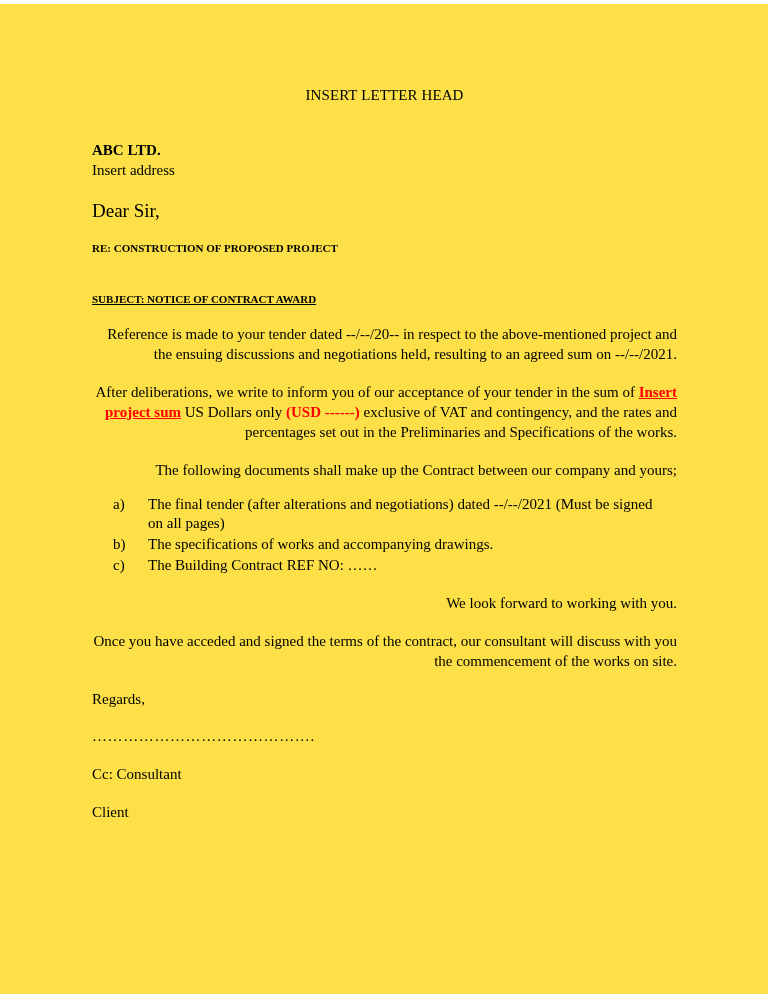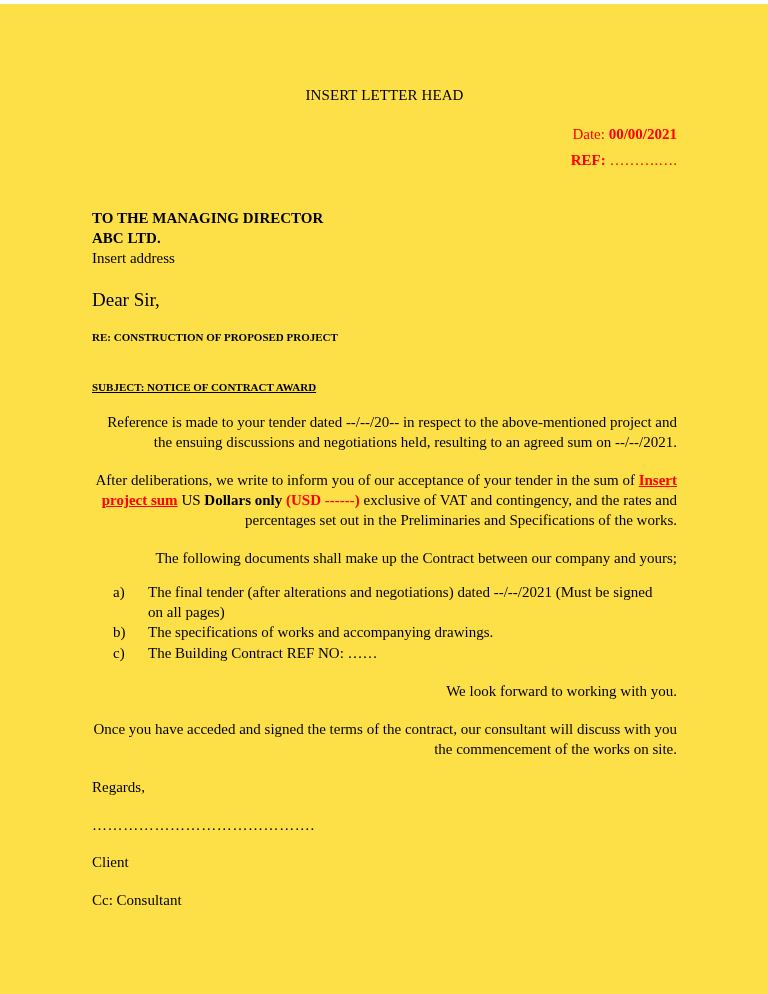--- a/index.html
+++ b/index.html
@@ -75,21 +75,21 @@
   }
   .subject-wrap { margin-top: 18px; }
 
   
   p.para {
     font-size: 15px;
     line-height: 1.33;
     margin: 18px 0 0 0;
     text-align: right;
   }
-  .bold     { font-weight: bold; }
+  .bold     { font-weight: normal; }
   .rbu      { color: #ff0000; font-weight: bold; text-decoration: underline; }
   .rb       { color: #ff0000; font-weight: bold; }
 
   
   ol.doclist {
     margin: 14px 0 0 0;
     padding: 0 0 0 0;
     list-style: none;
     font-size: 15px;
   }
@@ -121,27 +121,22 @@
   }
 </style>
 </head>
 <body>
 
 <div class="page">
   <div class="content">
 
     <div class="letterhead">INSERT LETTER HEAD</div>
 
-    <div class="meta-block">
-      <span class="meta-line"><span>Date: </span><span class="b">00/00/2021</span></span>
-      <span class="meta-line"><span class="b">REF: </span><span>……….….</span></span>
-    </div>
 
     <div class="addressee">
-      <div class="strong">TO THE MANAGING DIRECTOR</div>
       <div class="strong">ABC LTD.</div>
       <div>Insert address</div>
     </div>
 
     <div class="salutation">Dear Sir,</div>
 
     <div class="heading-re">RE: CONSTRUCTION OF PROPOSED PROJECT</div>
 
     <div class="subject-wrap">
       <span class="heading-subject">SUBJECT: NOTICE OF CONTRACT AWARD</span>
@@ -166,18 +161,18 @@
     </ol>
 
     <p class="para">We look forward to working with you.</p>
 
     <p class="para">Once you have acceded and signed the terms of the contract, our consultant will discuss with you the commencement of the works on site.</p>
 
     <div class="closing-line">Regards,</div>
 
     <div class="dotline">…………………………………….</div>
 
+    <div class="closing-line">Cc: Consultant</div>
+
     <div class="closing-line">Client</div>
-
-    <div class="closing-line">Cc: Consultant</div>
 
   </div>
 </div>
 
 </body></html>

